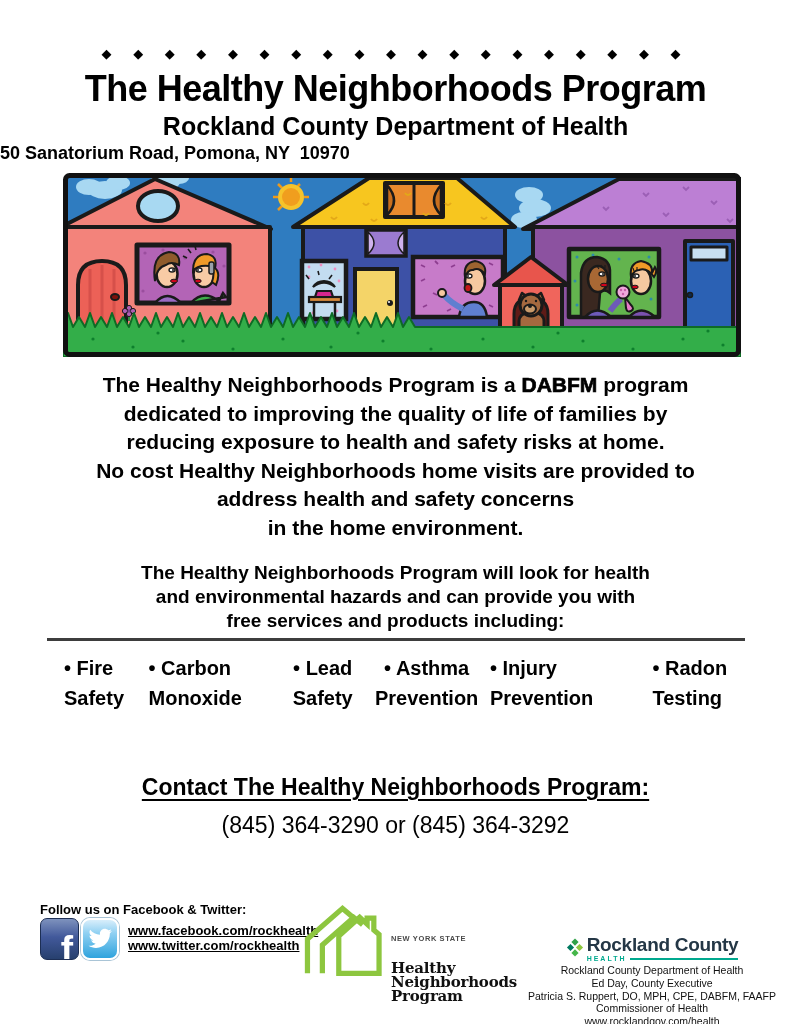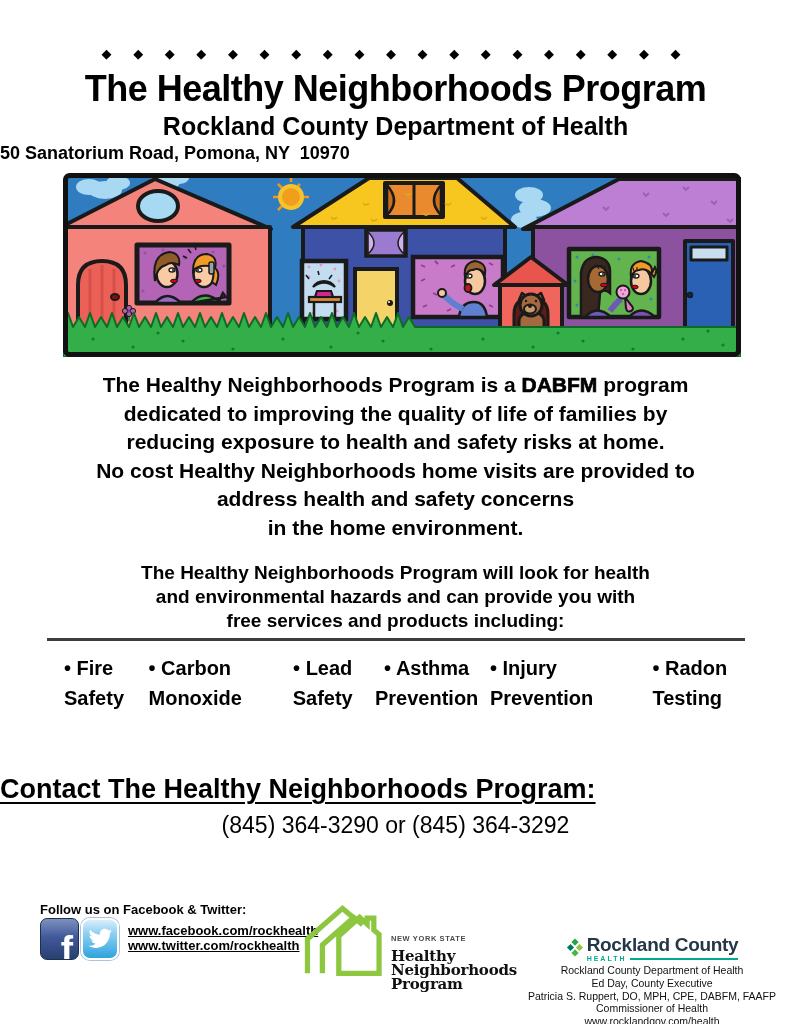--- a/index.html
+++ b/index.html
@@ -19,22 +19,22 @@
          font-size:21px;font-weight:700;line-height:28.5px;}
   .free{font-weight:900;-webkit-text-stroke:0.7px #000;}
   .services-intro{position:absolute;top:561px;left:0;width:100%;text-align:center;
                   font-size:19px;font-weight:700;line-height:24px;}
   .rule{position:absolute;top:638px;left:47px;width:698px;height:3px;background:#3d3d3d;}
   .services{position:absolute;top:653px;left:64px;display:flex;}
   .services .col{display:flex;flex-direction:row;}
   .services .col1{width:236px;} .services .col2{width:225px;text-align:center;}
   .service-item{font-size:20px;font-weight:700;line-height:30px;}
   .service-item::before{content:"• ";}
-  .contact-heading{position:absolute;top:774px;left:0;width:100%;text-align:left;
-                   font-size:27px;font-weight:700;text-decoration:underline;
+  .contact-heading{position:absolute;top:774px;left:0;width:100%;text-align:center;
+                   font-size:23px;font-weight:700;text-decoration:underline;
                    text-decoration-thickness:2px;text-underline-offset:4px;}
   .phones{position:absolute;top:812px;left:0;width:100%;text-align:center;
           font-size:23px;font-weight:400;}
   
   .social{position:absolute;left:40px;top:902px;}
   .social-label{font-size:13px;font-weight:700;margin-bottom:1px;}
   .social-row{display:flex;align-items:flex-start;}
   .fb-icon{position:relative;width:37px;height:40px;border-radius:7px;overflow:hidden;
            background:linear-gradient(180deg,#7e92bd 0%,#42599b 45%,#27406e 100%);
            border:1px solid #1d2f55;}
@@ -42,21 +42,21 @@
                 font-size:37px;font-weight:700;line-height:1;}
   .tw-icon{width:38px;height:42px;margin-left:2px;border-radius:9px;
            background:linear-gradient(180deg,#d8eefb 0%,#8fd0f2 35%,#2fa3dd 100%);
            border:2px solid #fff;box-shadow:0 0 0 1px #a9c4d6;box-sizing:border-box;
            display:flex;align-items:center;justify-content:center;}
   .links{margin-left:9px;padding-top:5px;}
   .links a{display:block;color:#000;font-size:13px;font-weight:700;line-height:15px;
            text-decoration:underline;}
   .nys{position:absolute;left:300px;top:884px;display:flex;}
   .nys-text{margin-left:3px;padding-top:50px;}
-  .nys-state{font-size:7.5px;letter-spacing:0.6px;color:#4a4a4a;font-weight:700;margin-bottom:6px;}
+  .nys-state{font-size:7.5px;letter-spacing:0.6px;color:#4a4a4a;font-weight:700;margin-bottom:18px;}
   .nys-line{font-family:"DejaVu Serif",serif;font-size:15px;font-weight:700;line-height:14px;
             letter-spacing:-0.2px;color:#111;}
   .rockland{position:absolute;left:520px;top:891px;width:264px;text-align:center;margin-top:44px;}
   .rk-top{display:flex;justify-content:center;align-items:flex-start;}
   .rk-icon{margin-top:2px;margin-right:3px;}
   .rk-name{font-size:19px;font-weight:700;color:#243746;letter-spacing:-0.3px;line-height:20px;text-align:left;}
   .rk-health-row{display:flex;align-items:center;}
   .rk-health{font-size:7px;font-weight:700;letter-spacing:2px;color:#00a98f;}
   .rk-line{flex:1;height:2px;background:#00a98f;margin-left:3px;}
   .rk-lines{margin-top:2px;font-size:10.5px;line-height:12.8px;color:#111;}

